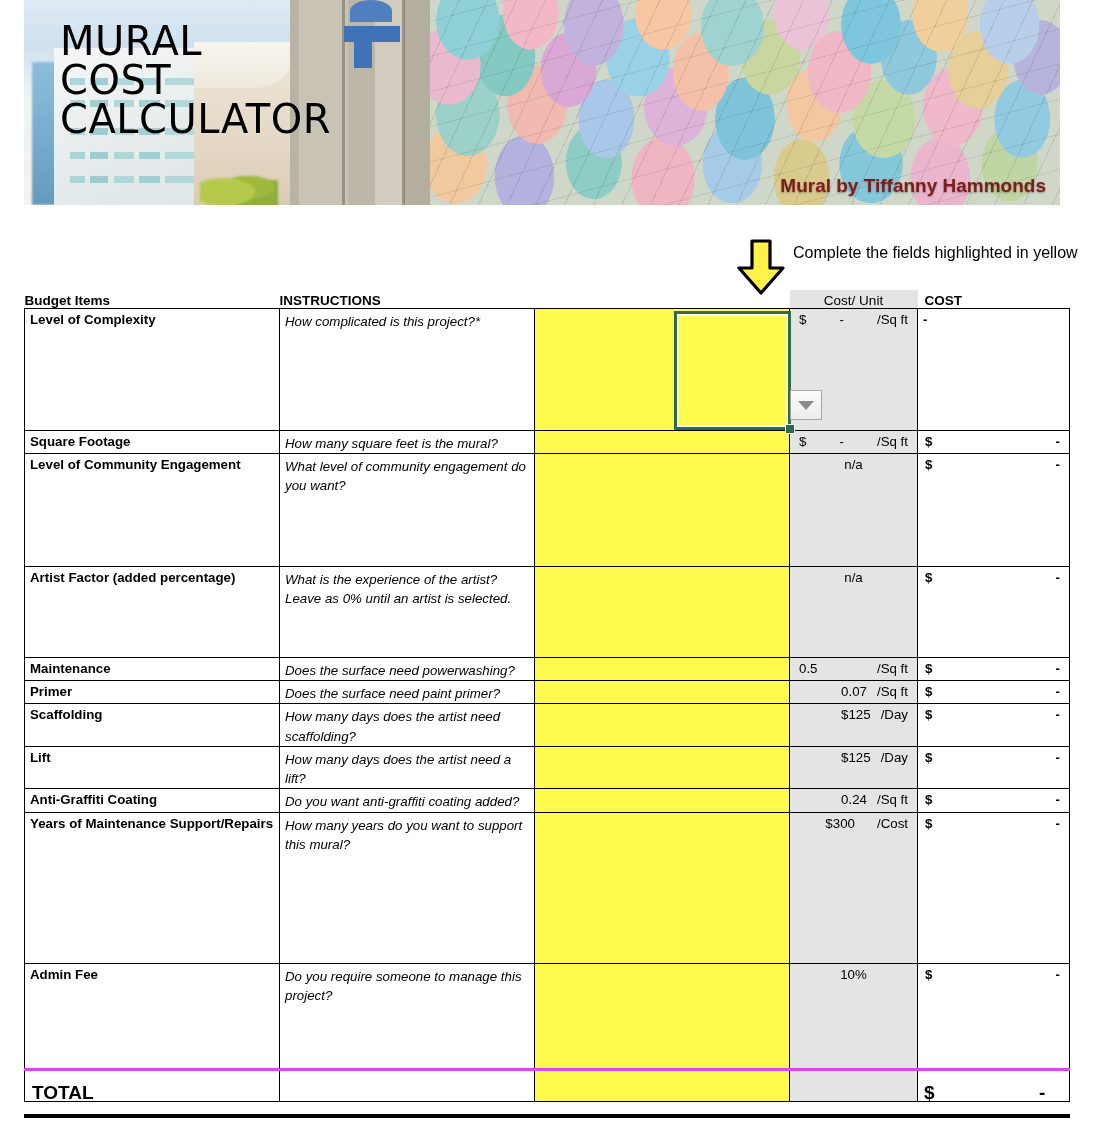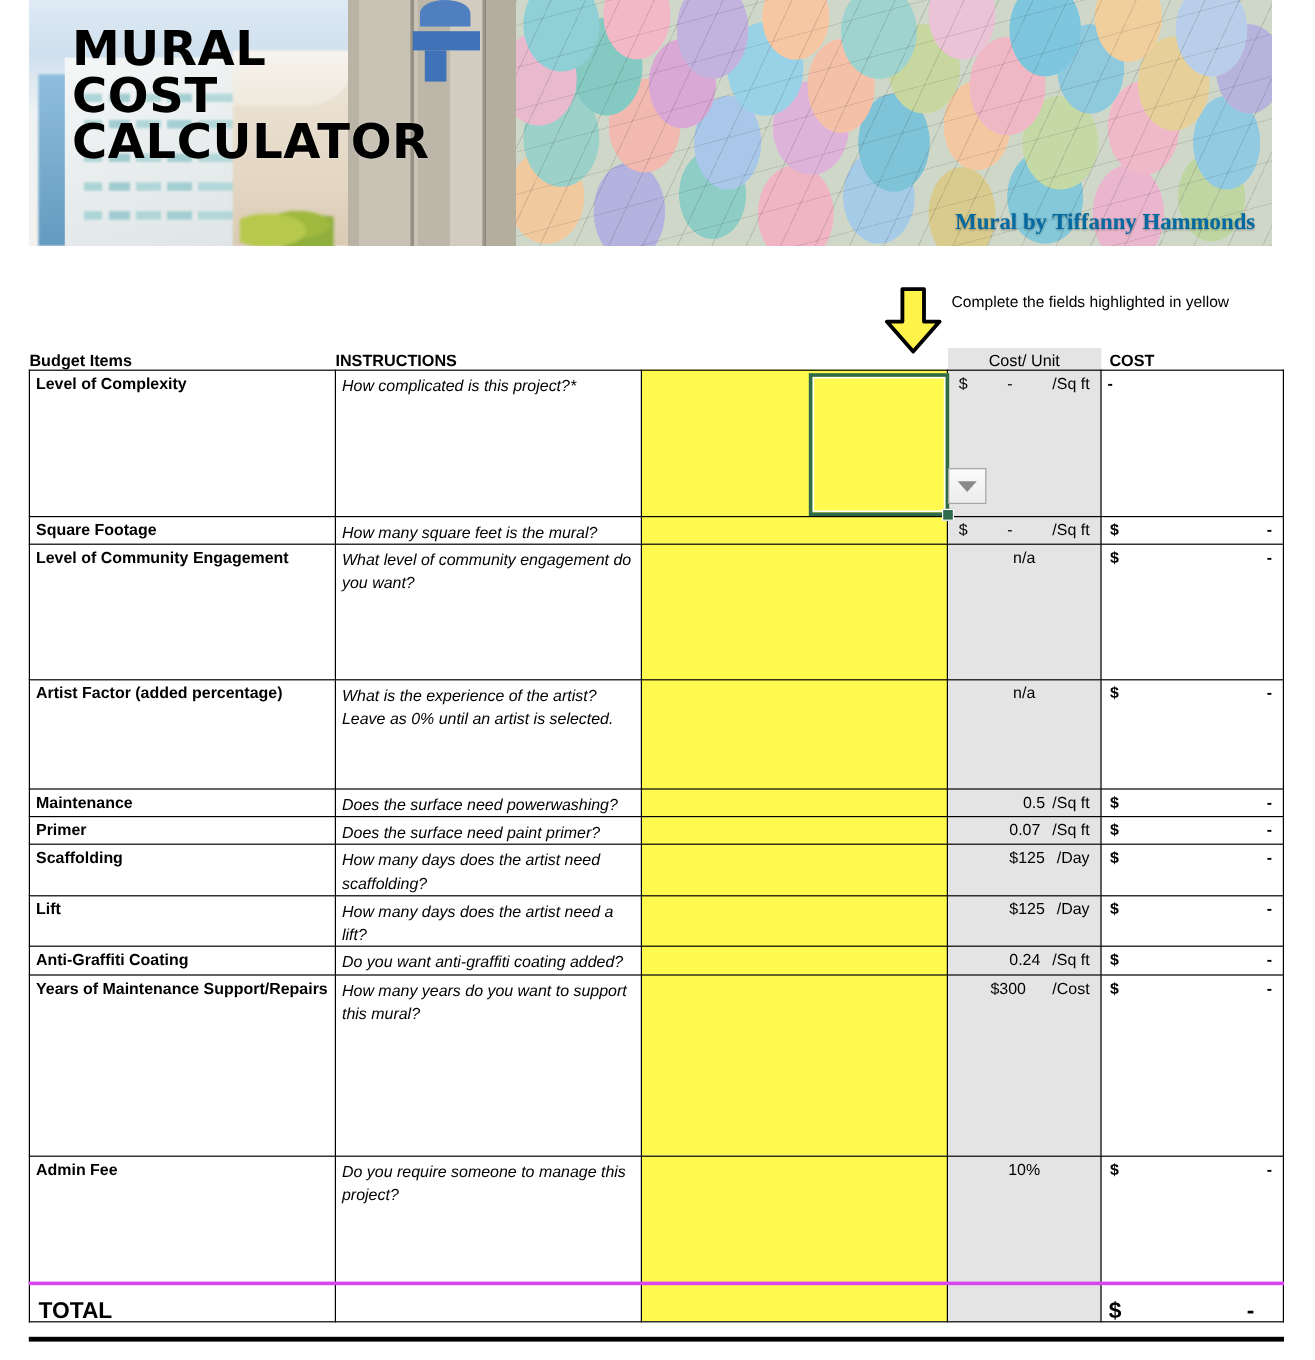--- a/index.html
+++ b/index.html
@@ -119,38 +119,38 @@
     position:absolute; inset:0;
     background-image:
       repeating-linear-gradient(115deg, rgba(40,40,40,.13) 0 1px, transparent 1px 26px),
       repeating-linear-gradient(-15deg, rgba(40,40,40,.10) 0 1px, transparent 1px 34px);
     pointer-events:none;
   }
 
   .banner-title {
     position:absolute; left:36px; top:22px;
     font-family:"DejaVu Sans", sans-serif;
-    font-weight:bold; font-size:40px; line-height:0.98;
+    font-weight:normal; font-size:40px; line-height:0.98;
     letter-spacing:0.5px; color:#000; white-space:pre-line;
     text-shadow:0 0 2px rgba(255,255,255,.35);
   }
   .banner-credit {
     position:absolute; right:14px; bottom:8px;
-    font-family:Liberation Serif, serif;
-    font-weight:bold; font-size:19px; color:#0369a1;
+    font-family:Liberation Sans, sans-serif;
+    font-weight:bold; font-size:19px; color:#7f1d1d;
     text-shadow:0 1px 2px rgba(0,0,0,.35);
   }
 
   
   #hint {
     position:absolute; left:735px; top:238px; width:340px; height:58px;
   }
   .hint-text {
     position:absolute; left:58px; top:6px;
-    font-size:13px; color:#000; white-space:nowrap;
+    font-size:16px; color:#000; white-space:nowrap;
   }
   .down-arrow { position:absolute; left:0px; top:0px; width:52px; height:58px; }
 
   
   #sheet {
     position:absolute; left:24px; top:290px; width:1046px;
   }
   table.grid { border-collapse:collapse; width:1046px; table-layout:fixed; }
   table.grid td, table.grid th { padding:0; }
 
@@ -321,21 +321,21 @@
           <span>-</span>
         </div>
       </td>
     </tr>
 
     <tr class="datarow" style="height:22px">
       <td class="c-item">Maintenance</td>
       <td class="c-instr">Does the surface need powerwashing?</td>
       <td class="c-input"></td>
       <td class="c-unit">
-        <div class="unit-money" style="justify-content:flex-end;gap:6px">
+        <div class="unit-money" style="gap:18px">
           <span>0.5</span>
           <span>/Sq ft</span>
         </div>
       </td>
       <td class="c-cost">
         <div class="cost-cell">
           <span>$</span>
           <span>-</span>
         </div>
       </td>

